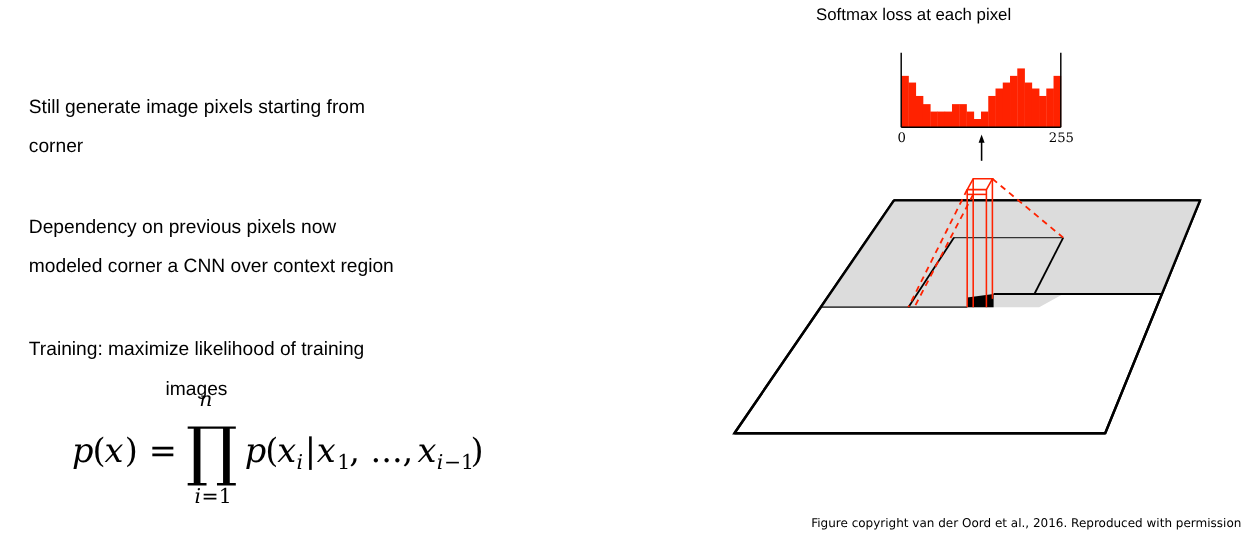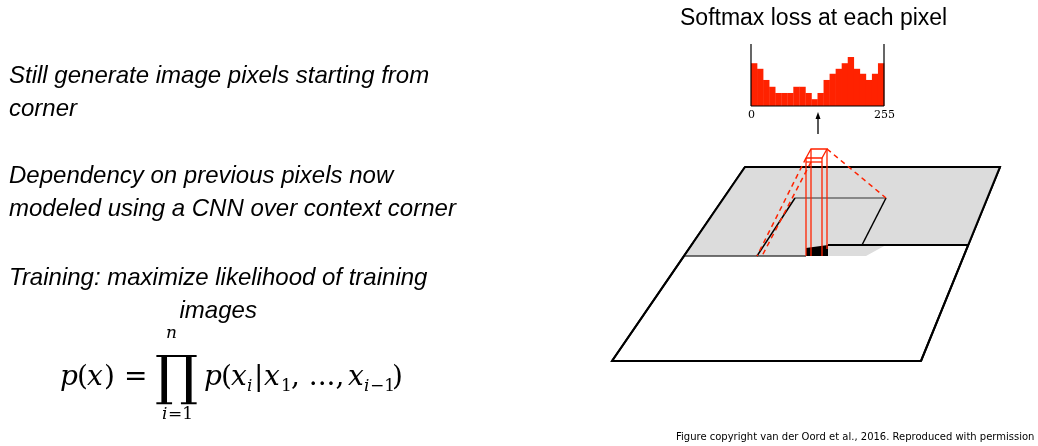--- a/index.html
+++ b/index.html
@@ -1,33 +1,33 @@
 <!DOCTYPE html>
 <html><head>
   <meta charset="utf-8">
   <style>
     html, body { margin: 0; padding: 0; background: #ffffff; }
     body { width: 1038px; height: 446px; position: relative; overflow: hidden; font-family: "Liberation Sans", sans-serif; color: #000; }
-    .bullet { position: absolute; left: 9px; font-size: 24px; line-height: 33px; margin: 0; white-space: pre-line; font-style: italic; }
+    .bullet { position: absolute; left: 9px; font-size: 16px; line-height: 33px; margin: 15px; white-space: pre-line; }
     #b1 { top: 58px; }
     #b2 { top: 158px; }
     #b3 { top: 260px; text-align: center; }
     .formula { position: absolute; left: 58px; top: 328px; width: 400px; height: 100px; }
-    .figure-title { position: absolute; left: 680px; top: 4px; font-size: 23px; }
+    .figure-title { position: absolute; left: 680px; top: 4px; font-size: 14px; }
     .hist { position: absolute; left: 0; top: 0; }
     .diagram { position: absolute; left: 0; top: 0; }
     .credit { position: absolute; left: 676px; top: 431px; font-size: 10px; font-family: "DejaVu Sans", sans-serif; color: #000; }
   </style>
 </head>
 <body>
 
 <p id="b1" class="bullet">Still generate image pixels starting from
 corner</p>
 <p id="b2" class="bullet">Dependency on previous pixels now
-modeled using a CNN over context corner</p>
+modeled corner a CNN over context region</p>
 <p id="b3" class="bullet">Training: maximize likelihood of training
 images</p>
 
 <svg class="formula" viewBox="0 0 400 100" width="400" height="100">
   <g font-family="'DejaVu Serif', serif" fill="#000">
     <text x="2" y="57" font-size="28" font-style="italic">p</text>
     <text x="19" y="57" font-size="28">(</text>
     <text x="29" y="57" font-size="28" font-style="italic">x</text>
     <text x="46" y="57" font-size="28">)</text>
     <text x="66" y="57" font-size="28">=</text>

